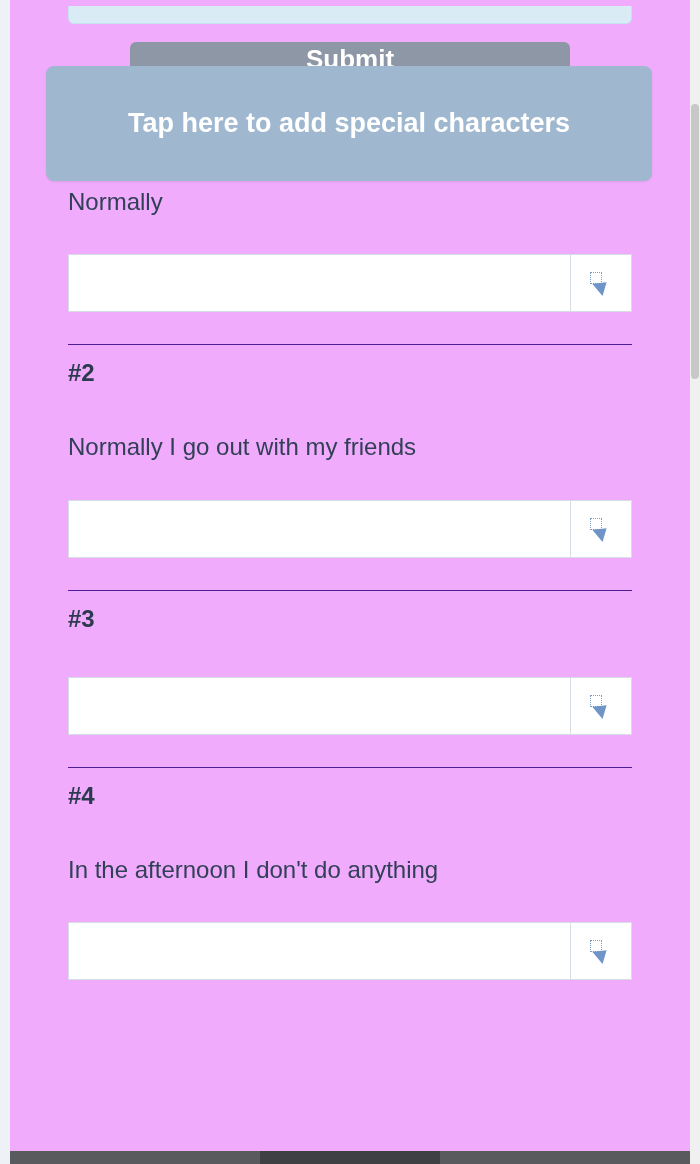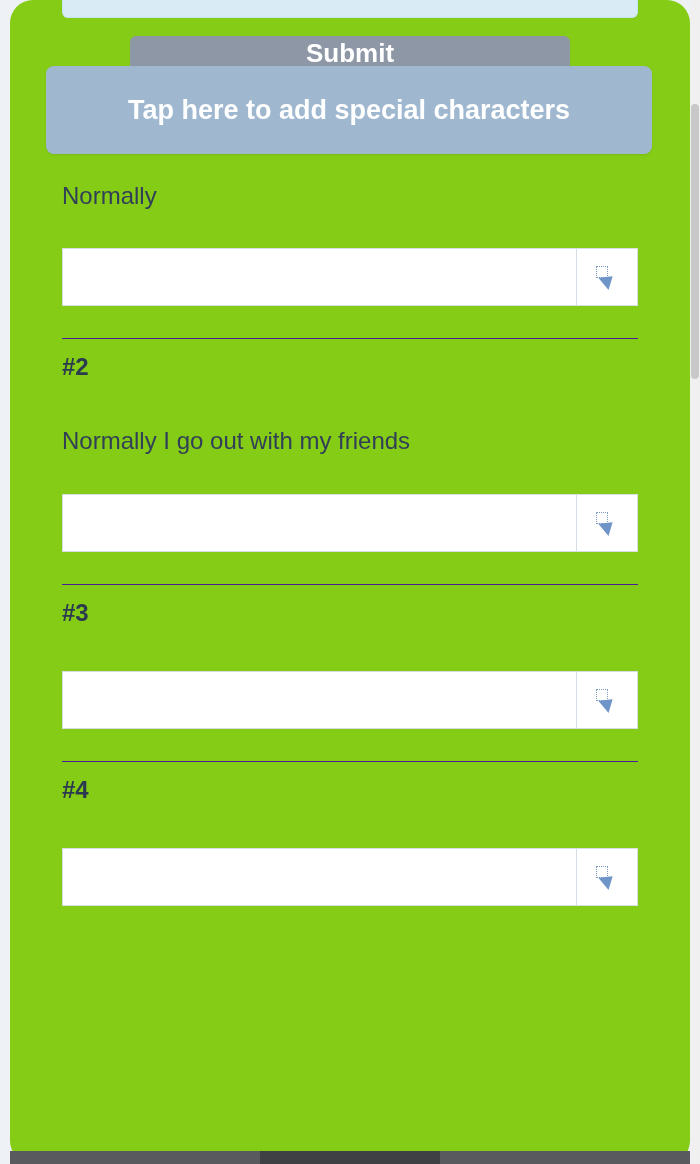--- a/index.html
+++ b/index.html
@@ -30,25 +30,24 @@
       width: 8px;
       height: 275px;
       background: #c8c8c8;
       border-radius: 4px;
     }
     .page-wrap {
       padding: 0 10px;
       height: 100%;
     }
     .outer {
-      background: #84cc16;
+      background: #f0abfc;
       height: 100%;
       position: relative;
-      padding: 0;
-      border-radius: 23px;
+      padding: 6px;
     }
     .info-banner-bottom {
       margin: 0 52px;
       height: 18px;
       background: #d9ecf5;
       border: 1px solid #c5e2ef;
       border-top: none;
       border-bottom-left-radius: 6px;
       border-bottom-right-radius: 6px;
     }
@@ -65,21 +64,21 @@
       font-weight: 600;
       position: relative;
       z-index: 1;
       padding-bottom: 16px;
     }
     .special-chars-bar {
       position: absolute;
       left: 36px;
       right: 38px;
       top: 66px;
-      height: 88px;
+      height: 115px;
       background: #9fb8d0;
       border-radius: 8px;
       display: flex;
       align-items: center;
       justify-content: center;
       z-index: 10;
       box-shadow: 0 1px 2px rgba(0,0,0,0.08);
     }
     .special-chars-bar-text {
       color: #fff;
@@ -220,20 +219,21 @@
         <div class="input-row">
           <input class="answer-input" type="text" value="" style="">
           <button class="action-btn">
             <span class="cursor-icon"></span>
           </button>
         </div>
       </div>
 
       <div class="question-block">
         <div class="q-number">#4</div>
+        <div class="q-prompt">In the afternoon I don't do anything</div>
         <div class="input-row">
           <input class="answer-input" type="text" value="" style="">
           <button class="action-btn">
             <span class="cursor-icon"></span>
           </button>
         </div>
       </div>
 
     </div>
 

